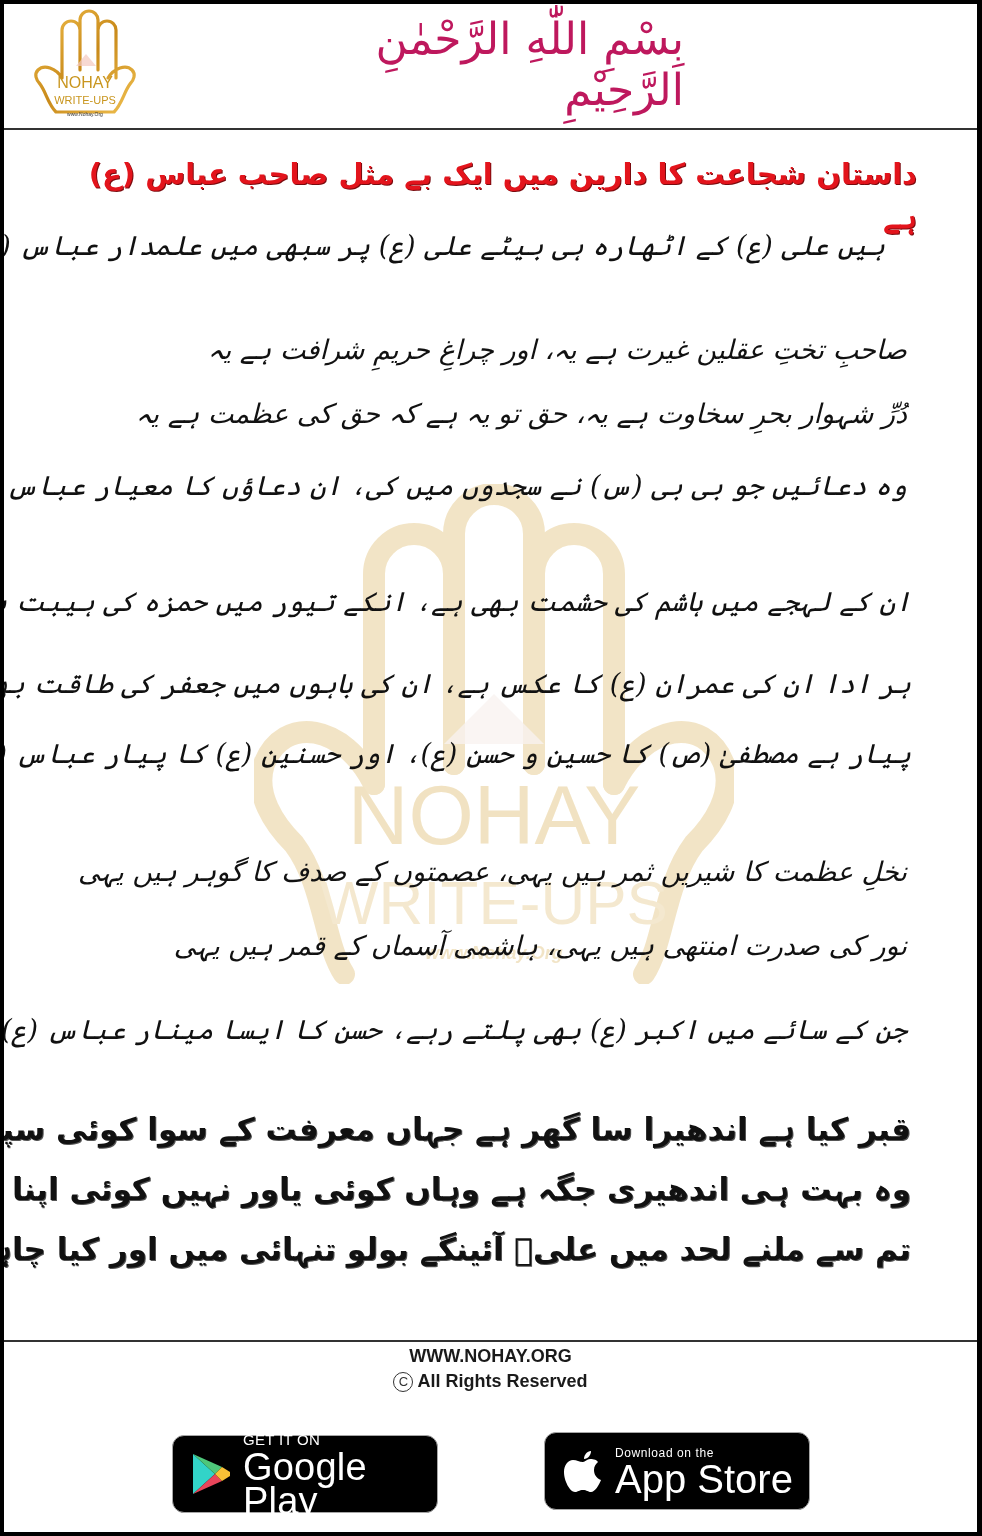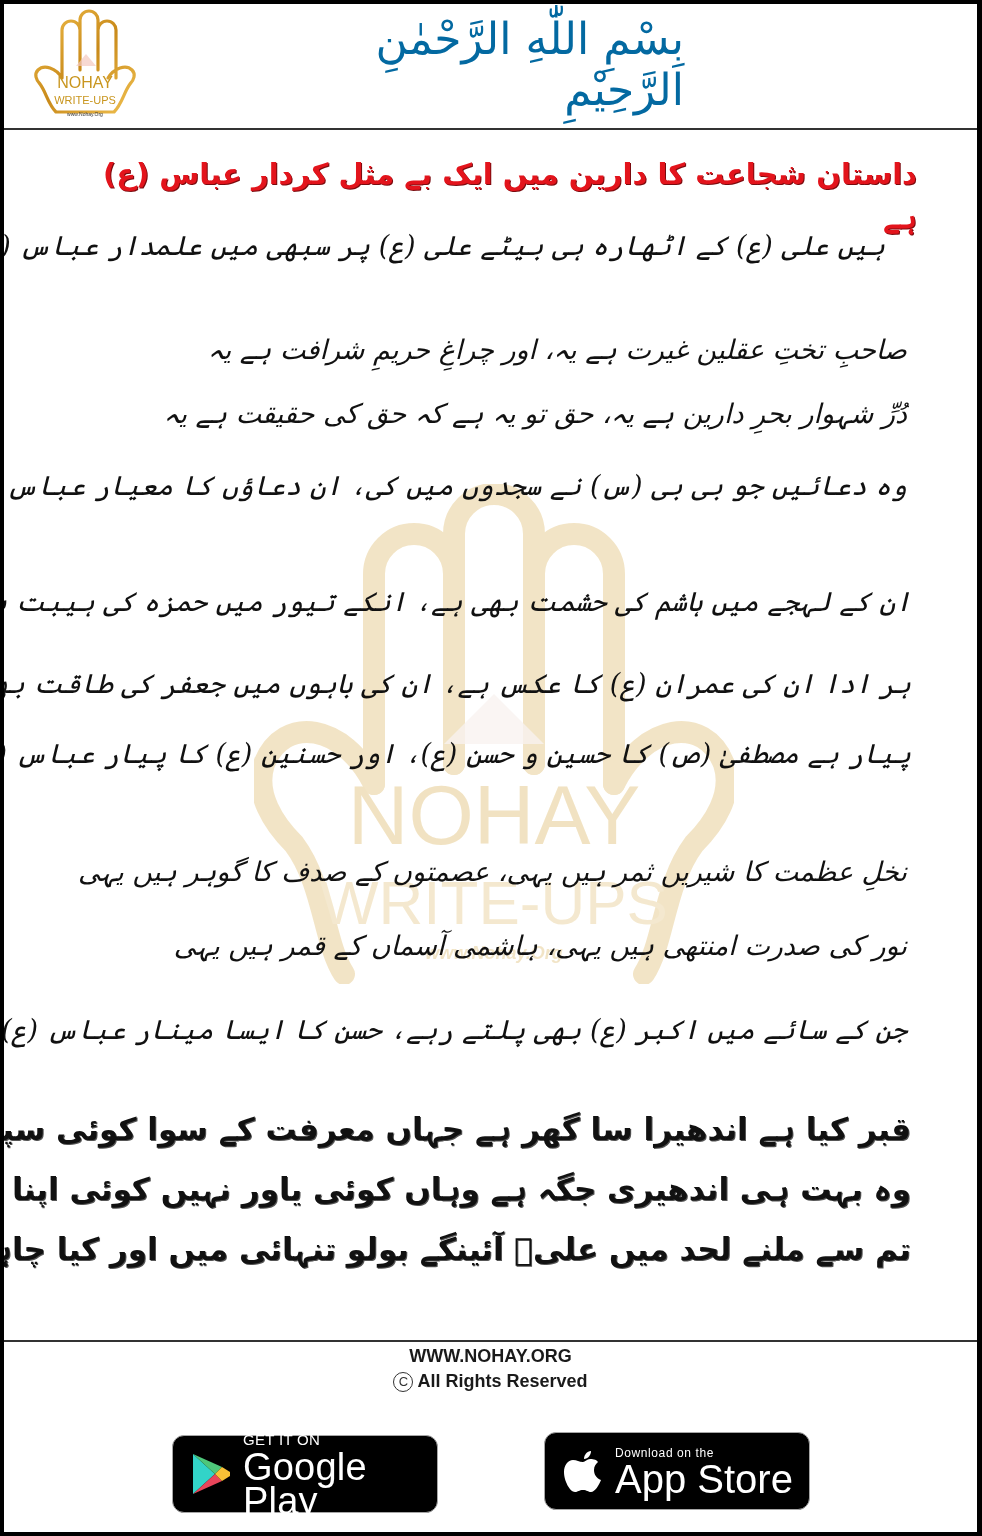--- a/index.html
+++ b/index.html
@@ -23,21 +23,21 @@
     position: absolute; left: 22px; top: 4px;
     width: 118px; height: 118px;
   }
   .bismillah {
     position: absolute; left: 300px; top: 10px;
     width: 380px; height: 100px;
     display: flex; align-items: center; justify-content: center;
     direction: rtl;
     font-family: "DejaVu Serif", serif;
     font-size: 44px;
-    color: #0369a1;
+    color: #be185d;
     letter-spacing: 1px;
   }
   .divider-top {
     position: absolute; left: 0; top: 124px;
     width: 100%; height: 2px; background: #333;
   }
 
   
   .watermark {
     position: absolute; left: 250px; top: 480px;
@@ -170,26 +170,26 @@
       <path d="M120 300 C90 240 30 230 10 280 C0 310 20 340 40 360 C70 400 70 460 90 490"></path>
       <path d="M360 300 C390 240 450 230 470 280 C480 310 460 340 440 360 C410 400 410 460 390 490"></path>
     </g>
     <polygon points="190,260 240,210 290,260" fill="#f3e7e3" opacity="0.8"></polygon>
     <text x="240" y="360" text-anchor="middle" font-family="Liberation Sans, sans-serif" font-size="84" fill="#e6cc92">NOHAY</text>
     <text x="240" y="440" text-anchor="middle" font-family="Liberation Sans, sans-serif" font-size="62" fill="#ecd7a8">WRITE-UPS</text>
     <text x="240" y="475" text-anchor="middle" font-family="Liberation Sans, sans-serif" font-style="italic" font-weight="bold" font-size="18" fill="#e7cf99">www.Nohay.Org</text>
   </svg>
 
   <div class="content">
-    <div class="title">داستان شجاعت کا دارین میں ایک بے مثل کردار عباس (ع) ہے</div>
+    <div class="title">داستان شجاعت کا دارین میں ایک بے مثل صاحب عباس (ع) ہے</div>
 
     <div class="line" style="right:92px; top:96px;">ہیں علی (ع) کے اٹھارہ ہی بیٹے علی (ع) پر سبھی میں علمدار عباس (ع) ہے</div>
 
     <div class="line" style="right:70px; top:200px;text-align:center;">صاحبِ تختِ عقلین غیرت ہے یہ، اور چراغِ حریمِ شرافت ہے یہ</div>
-    <div class="line" style="right:70px; top:264px;">دُرِّ شہوار بحرِ دارین ہے یہ، حق تو یہ ہے کہ حق کی حقیقت ہے یہ</div>
+    <div class="line" style="right:70px; top:264px;">دُرِّ شہوار بحرِ سخاوت ہے یہ، حق تو یہ ہے کہ حق کی عظمت ہے یہ</div>
     <div class="line" style="right:70px; top:336px;">وہ دعائیں جو بی بی (س) نے سجدوں میں کی، ان دعاؤں کا معیار عباس (ع) ع ہے</div>
 
     <div class="line" style="right:66px; top:452px;">ان کے لہجے میں ہاشم کی حشمت بھی ہے، انکے تیور میں حمزہ کی ہیبت بھی ہے</div>
     <div class="line" style="right:66px; top:534px;">ہر ادا ان کی عمران (ع) کا عکس ہے، ان کی باہوں میں جعفر کی طاقت بھی ہے</div>
     <div class="line" style="right:66px; top:604px;">پیار ہے مصطفیٰ (ص) کا حسین و حسن (ع)، اور حسنین (ع) کا پیار عباس (ع) ہے</div>
 
     <div class="line" style="right:70px; top:796px;">نور کی صدرت امنتھی ہیں یہی، ہاشمی آسماں کے قمر ہیں یہی</div>
     <div class="line" style="right:70px; top:722px;">نخلِ عظمت کا شیریں ثمر ہیں یہی، عصمتوں کے صدف کا گوہر ہیں یہی</div>
     <div class="line" style="right:70px; top:880px;">جن کے سائے میں اکبر (ع) بھی پلتے رہے، حسن کا ایسا مینار عباس (ع) ہے</div>
 

